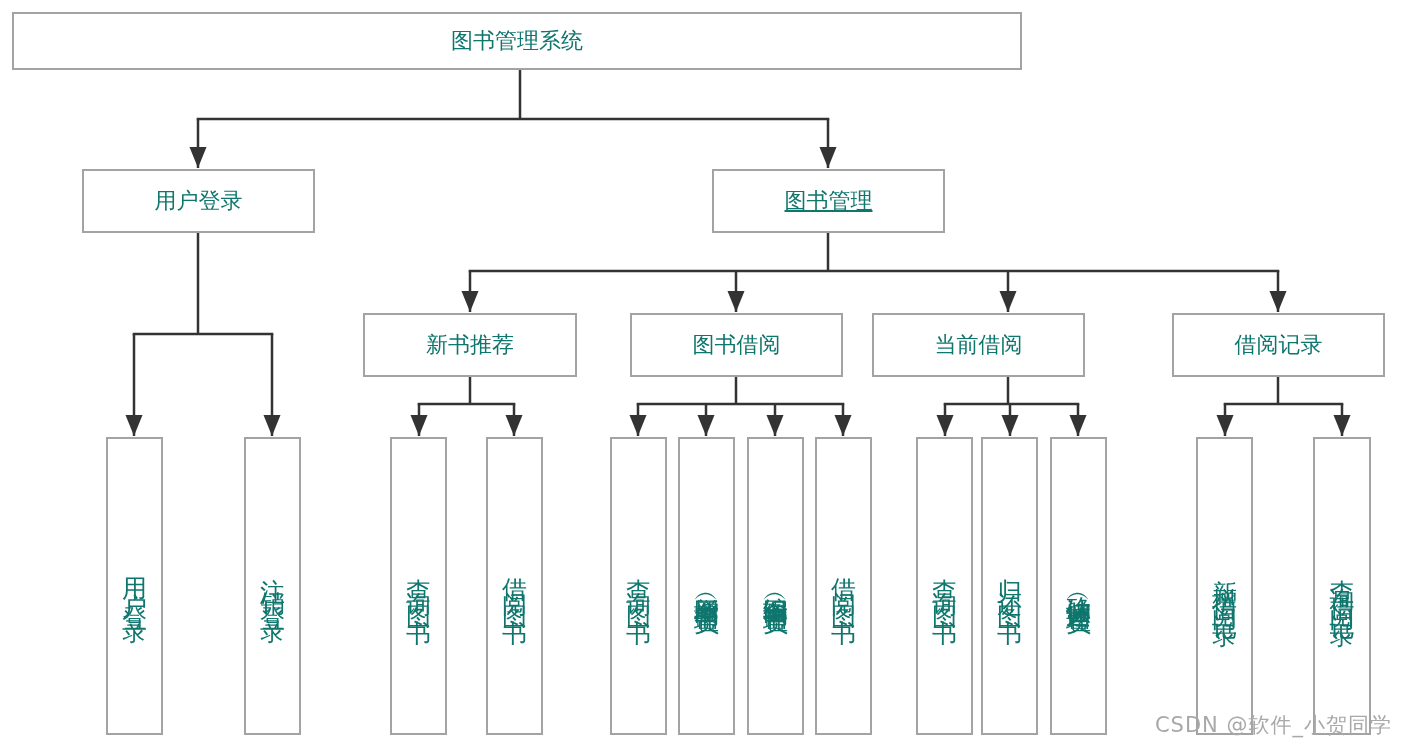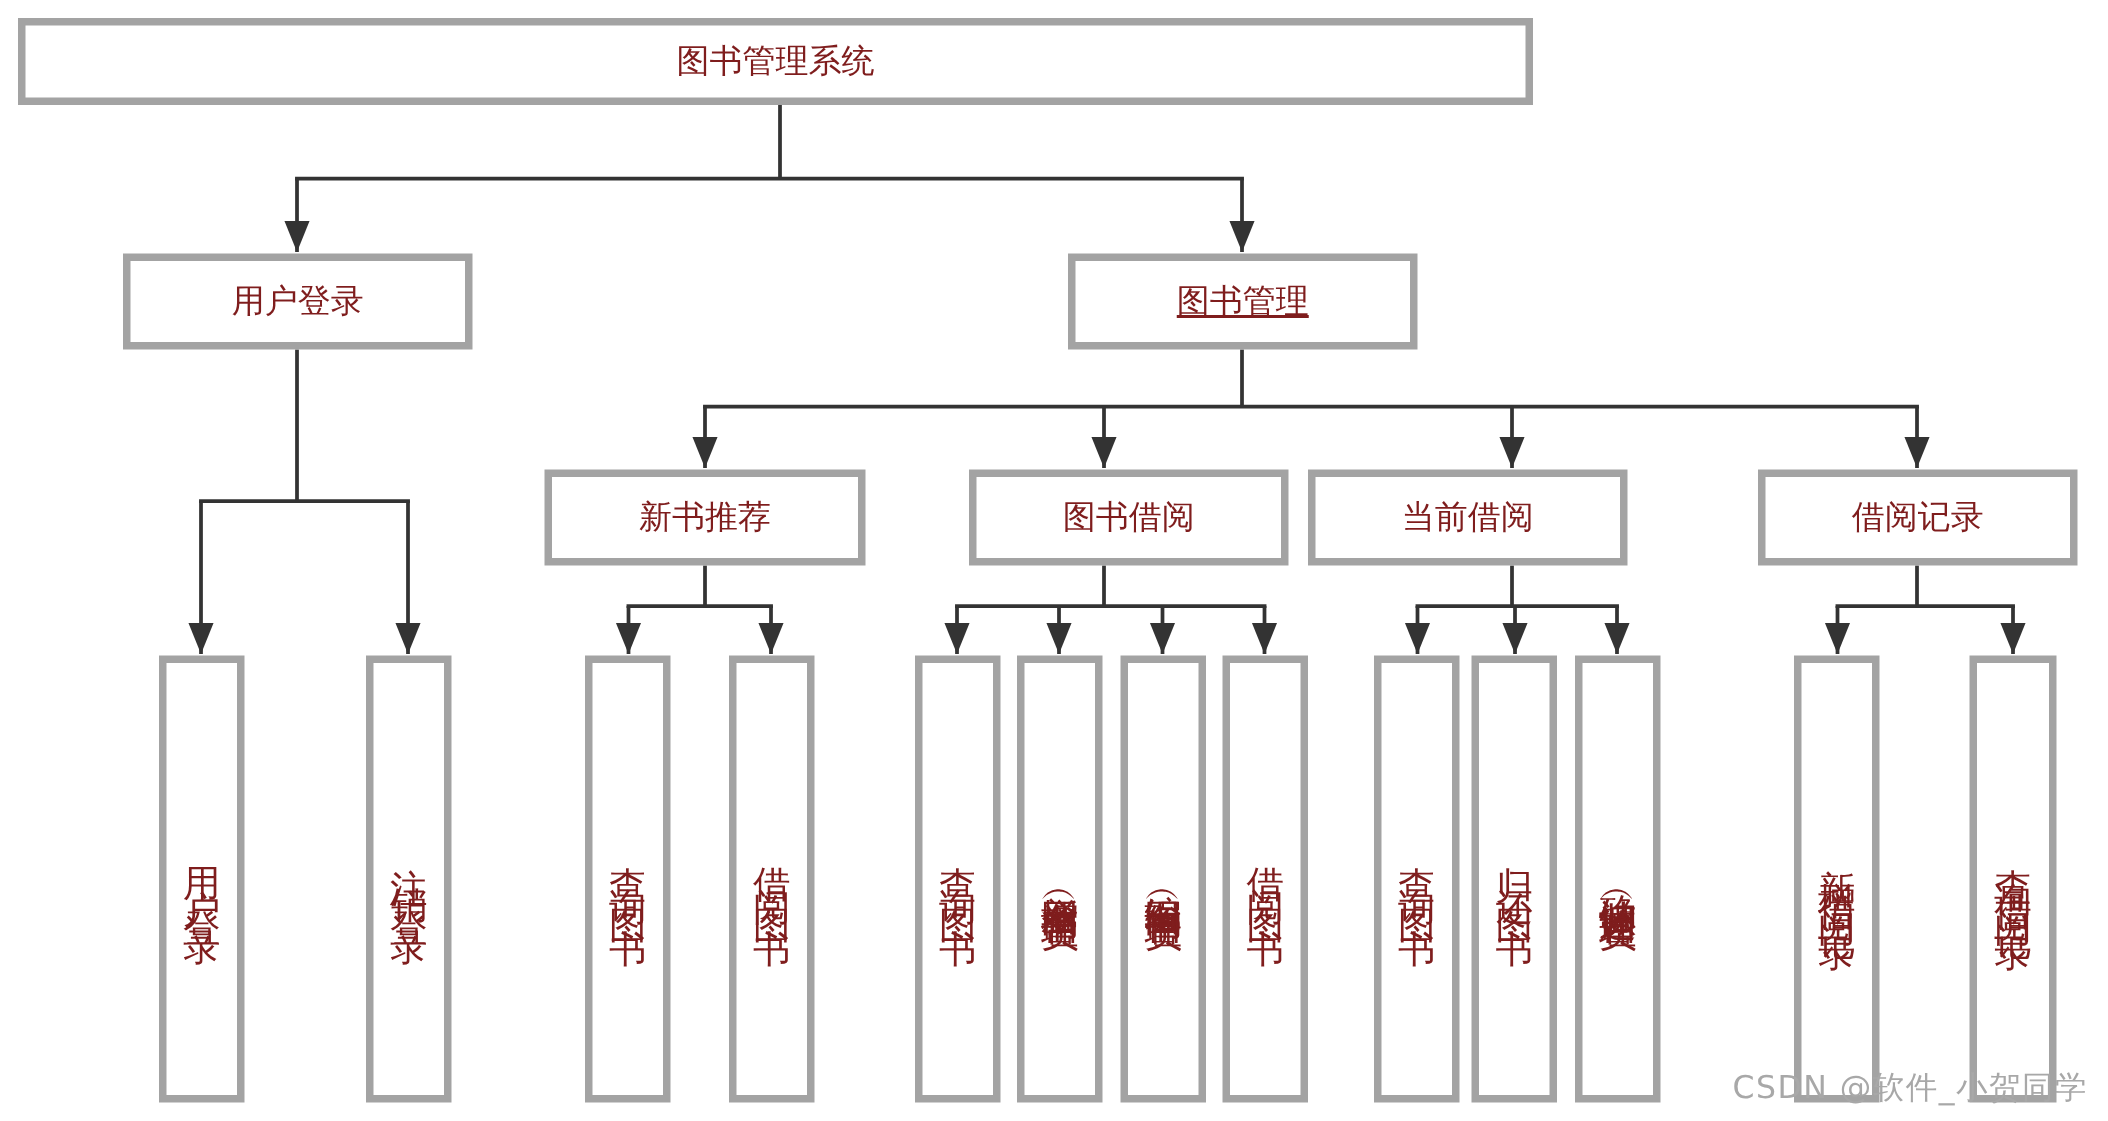--- a/index.html
+++ b/index.html
@@ -12,26 +12,26 @@
     overflow: hidden;
   }
   .connectors {
     position: absolute;
     left: 0; top: 0;
     z-index: 0;
   }
   .box {
     position: absolute;
     box-sizing: border-box;
-    border: 5px solid #a3a3a3;
+    border: 2px solid #a3a3a3;
     background: #ffffff;
     display: flex;
     align-items: center;
     justify-content: center;
-    color: #7f1d1d;
+    color: #0f766e;
     font-size: 22px;
     z-index: 1;
     text-align: center;
   }
   .leaf {
     writing-mode: vertical-rl;
     text-orientation: mixed;
     font-size: 25px;
     line-height: 1.0;
   }
@@ -112,21 +112,21 @@
   <div class="box" style="left:82px; top:169px; width:233px; height:64px;">
     <span>用户登录</span>
   </div>
   <div class="box" style="left:712px; top:169px; width:233px; height:64px;text-decoration:underline;">
     <span>图书管理</span>
   </div>
 
   <div class="box" style="left:363px; top:313px; width:214px; height:64px;">
     <span>新书推荐</span>
   </div>
-  <div class="box" style="left:630px; top:313px; width:213px; height:64px;margin-left:16px;">
+  <div class="box" style="left:630px; top:313px; width:213px; height:64px;">
     <span>图书借阅</span>
   </div>
   <div class="box" style="left:872px; top:313px; width:213px; height:64px;">
     <span>当前借阅</span>
   </div>
   <div class="box" style="left:1172px; top:313px; width:213px; height:64px;">
     <span>借阅记录</span>
   </div>
 
   <div class="box leaf s4" style="left:106px; top:437px; width:57px; height:298px;">

